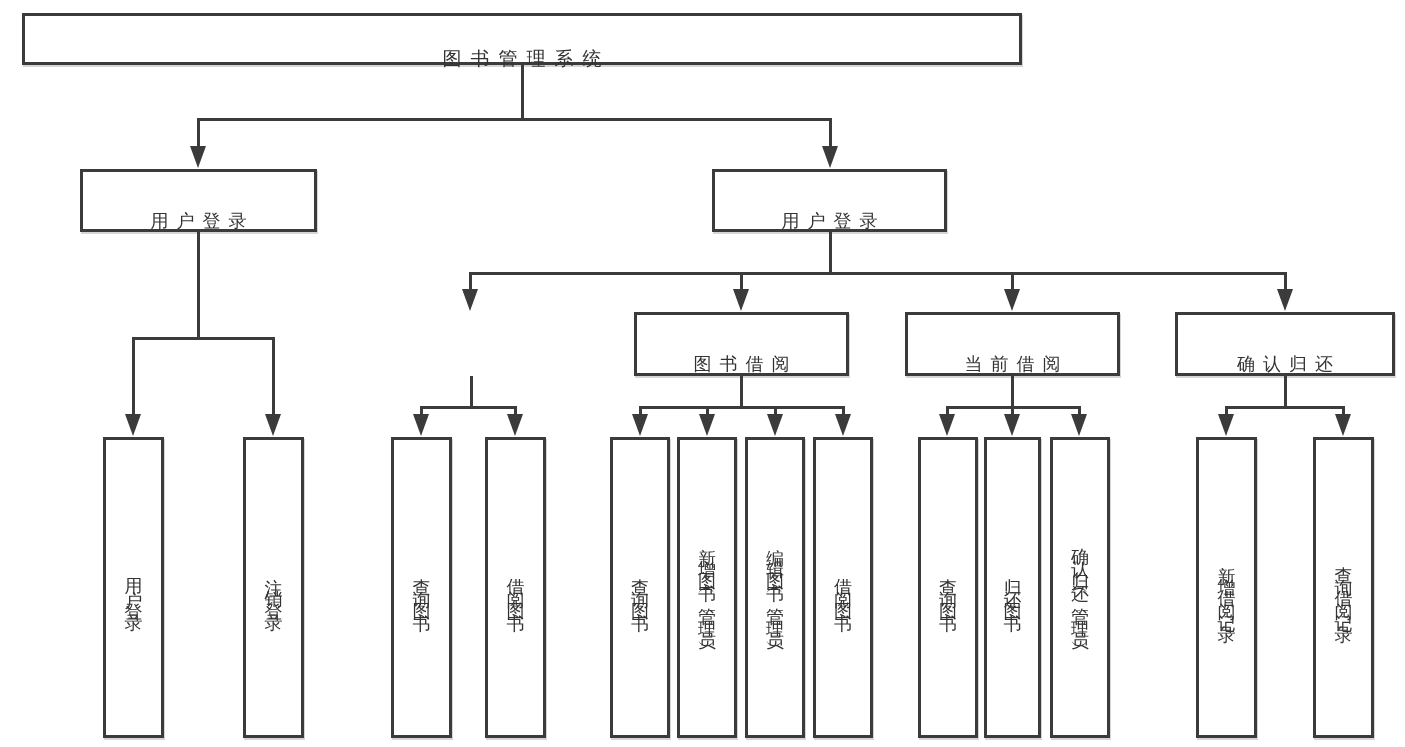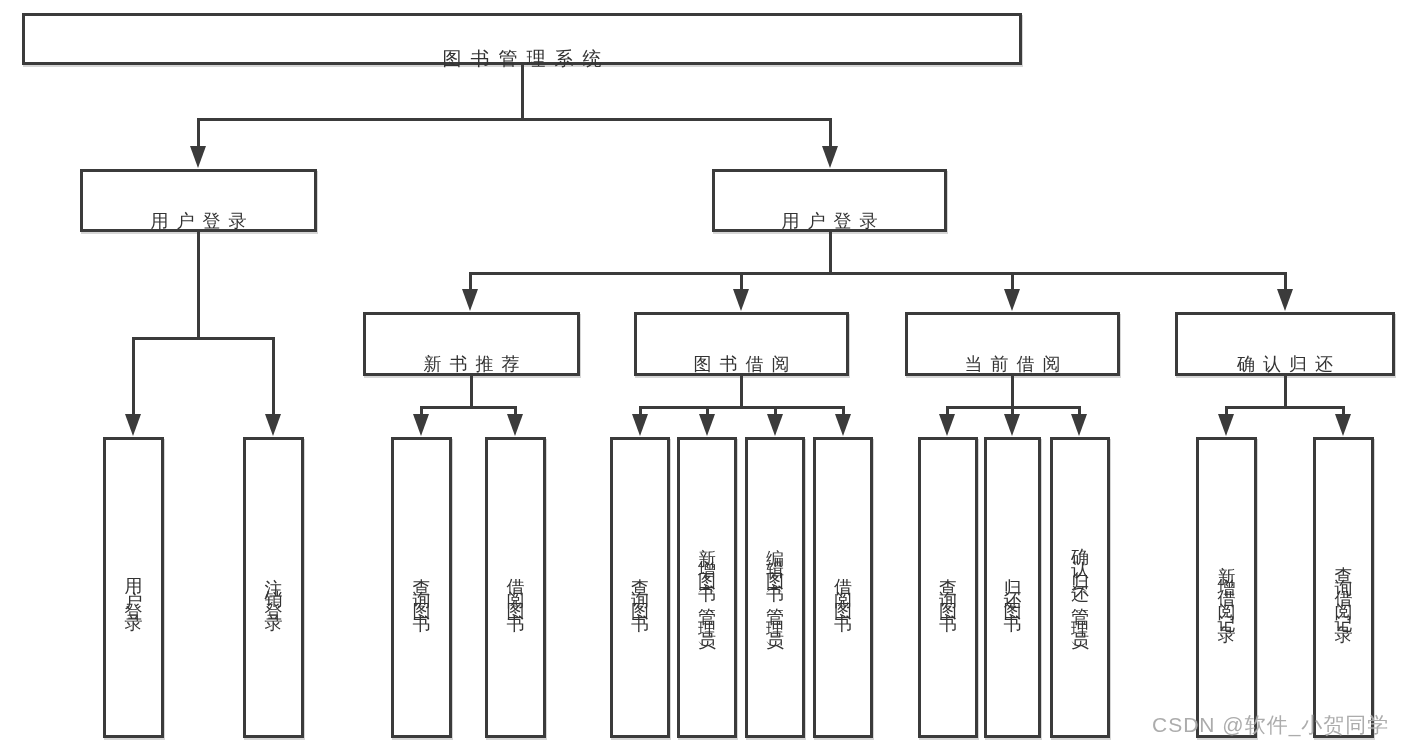--- a/index.html
+++ b/index.html
@@ -101,23 +101,20 @@
   <div class="hline" style="left:469px;top:272px;width:818px;"></div>
   <div class="vline" style="left:469px;top:272px;height:20px;"></div>
   <div class="arr" style="left:462px;top:289px;"></div>
   <div class="vline" style="left:740px;top:272px;height:20px;"></div>
   <div class="arr" style="left:733px;top:289px;"></div>
   <div class="vline" style="left:1011px;top:272px;height:20px;"></div>
   <div class="arr" style="left:1004px;top:289px;"></div>
   <div class="vline" style="left:1284px;top:272px;height:20px;"></div>
   <div class="arr" style="left:1277px;top:289px;"></div>
 
-  <div class="node h" style="left:363px;top:312px;width:217px;height:64px;">
-    <span class="lbl">新书推荐</span>
-  </div>
   <div class="node h" style="left:905px;top:312px;width:215px;height:64px;">
     <span class="lbl">当前借阅</span>
   </div>
   <div class="node h" style="left:634px;top:312px;width:215px;height:64px;">
     <span class="lbl">图书借阅</span>
   </div>
   <div class="node h" style="left:1175px;top:312px;width:220px;height:64px;">
     <span class="lbl">确认归还</span>
   </div>
 
@@ -192,15 +189,14 @@
     <span class="lbl">确认归还（管理员）</span>
   </div>
 
   <div class="node v" style="left:1196px;top:437px;width:61px;height:301px;">
     <span class="lbl">新增借阅记录</span>
   </div>
   <div class="node v" style="left:1313px;top:437px;width:61px;height:301px;">
     <span class="lbl">查询借阅记录</span>
   </div>
 
-  <div class="watermark">CSDN @软件_小贺同学</div>
 
 </div>
 
 </body></html>

